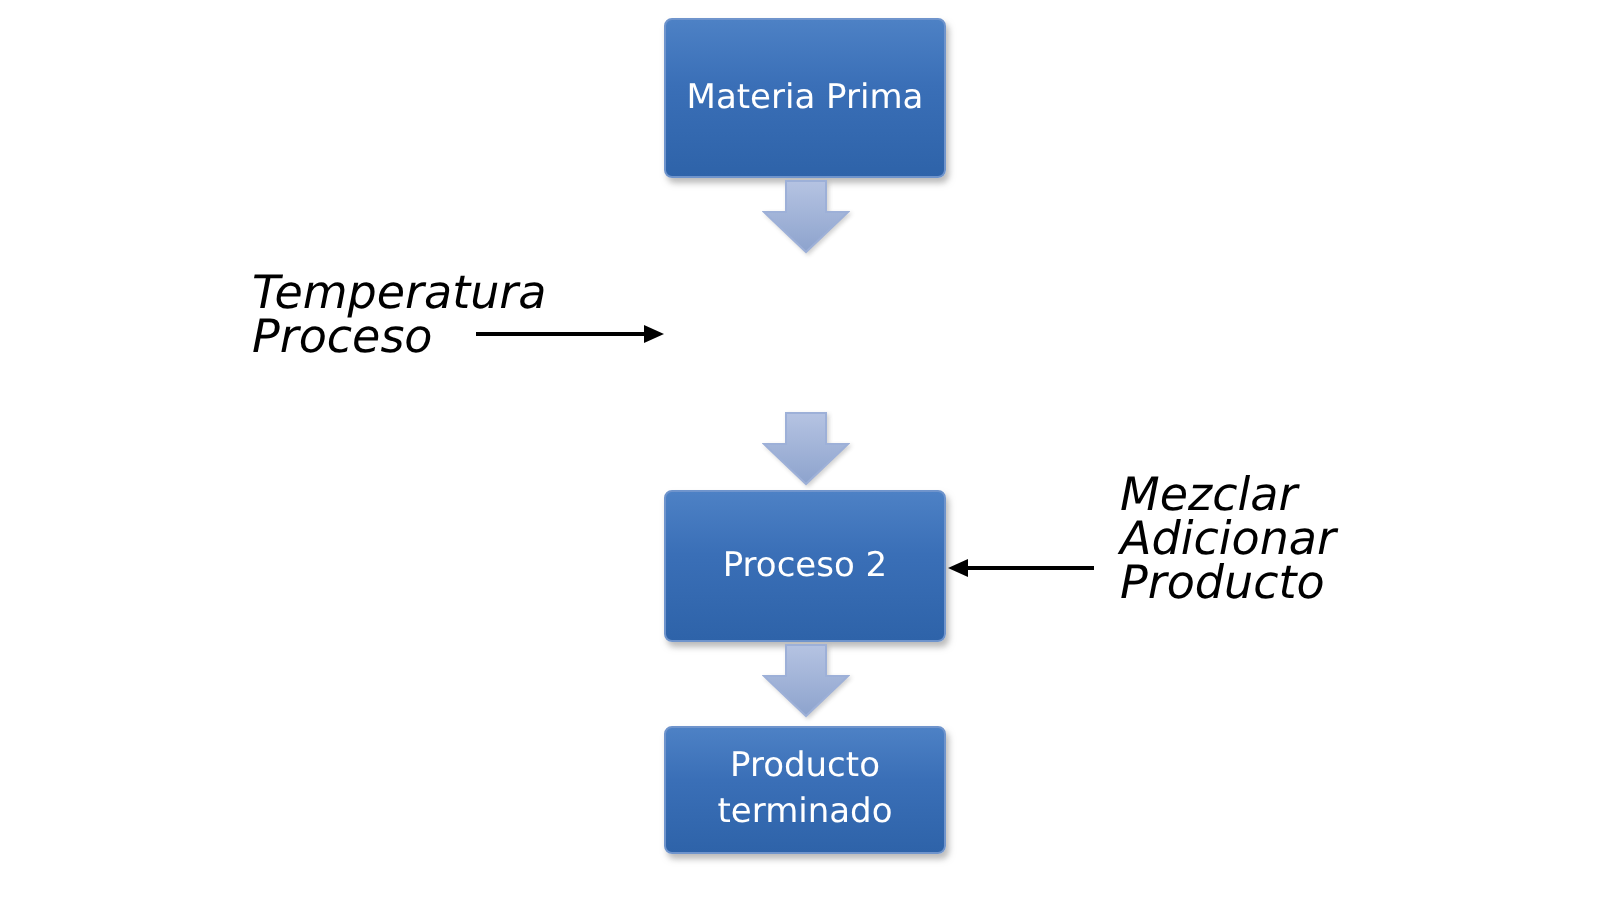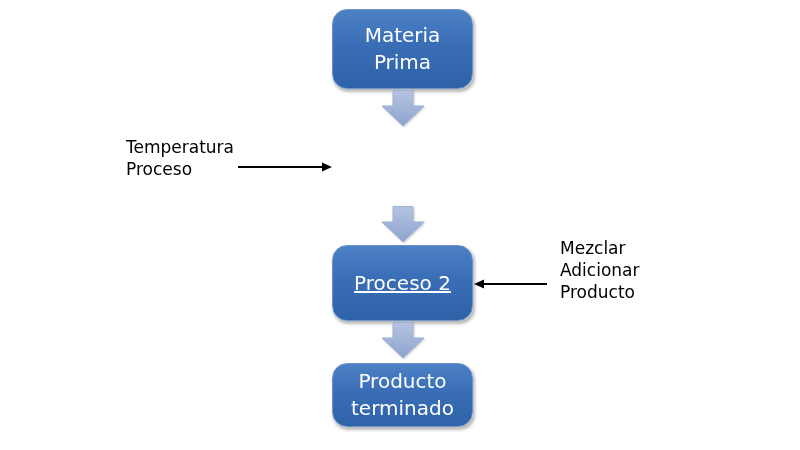--- a/index.html
+++ b/index.html
@@ -13,39 +13,39 @@
     width: 800px;
     height: 450px;
     background: var(--background, #ffffff);
     overflow: hidden;
   }
   .node {
     position: absolute;
     left: 332px;
     width: 141px;
     box-sizing: border-box;
-    border-radius: 15px;
+    border-radius: 4px;
     border: 1px solid var(--node-border, #6f94cc);
     background: linear-gradient(180deg,
       var(--node-fill-top, #4d81c5) 0%,
       var(--node-fill-mid, #3a6fb7) 42%,
       var(--node-fill-bottom, #2e63a9) 100%);
     box-shadow: 1.5px 2.5px 3px rgba(130,130,130,0.55);
     display: flex;
     align-items: center;
     justify-content: center;
     text-align: center;
     color: var(--node-text, #ffffff);
-    font-size: 20px;
+    font-size: 17px;
     line-height: 1.35;
     padding: 0 10px;
   }
   .node-1 { top: 9px;   height: 80px; }
   .node-2 { top: 130px; height: 75px; }
-  .node-3 { top: 245px; height: 76px; text-decoration: underline; }
+  .node-3 { top: 245px; height: 76px; }
   .node-4 { top: 363px; height: 64px; }
 
   .flow-arrow {
     position: absolute;
     left: 381px;
     filter: drop-shadow(1px 1.5px 1px rgba(150,150,150,0.45));
   }
   .flow-arrow-1 { top: 90px; }
   .flow-arrow-2 { top: 206px; }
   .flow-arrow-3 { top: 322px; }
@@ -55,23 +55,24 @@
 
   .annot-arrow { position: absolute; }
   .annot-arrow-left  { left: 238px; top: 158px; }
   .annot-arrow-right { left: 474px; top: 275px; }
   .annot-arrow line    { stroke: var(--annotation-arrow, #000000); stroke-width: 2; }
   .annot-arrow polygon { fill: var(--annotation-arrow, #000000); }
 
   .annot {
     position: absolute;
     color: var(--annotation-text, #000000);
-    font-size: 17px;
+    font-size: 23px;
     line-height: 22px;
     white-space: nowrap;
+    font-style: italic;
   }
   .annot-left  { left: 126px; top: 136px; text-align: left; }
   .annot-right { left: 560px; top: 237px; text-align: left; }
 </style>
 </head>
 <body>
 
 <div class="canvas">
 
   <div class="node node-1">

